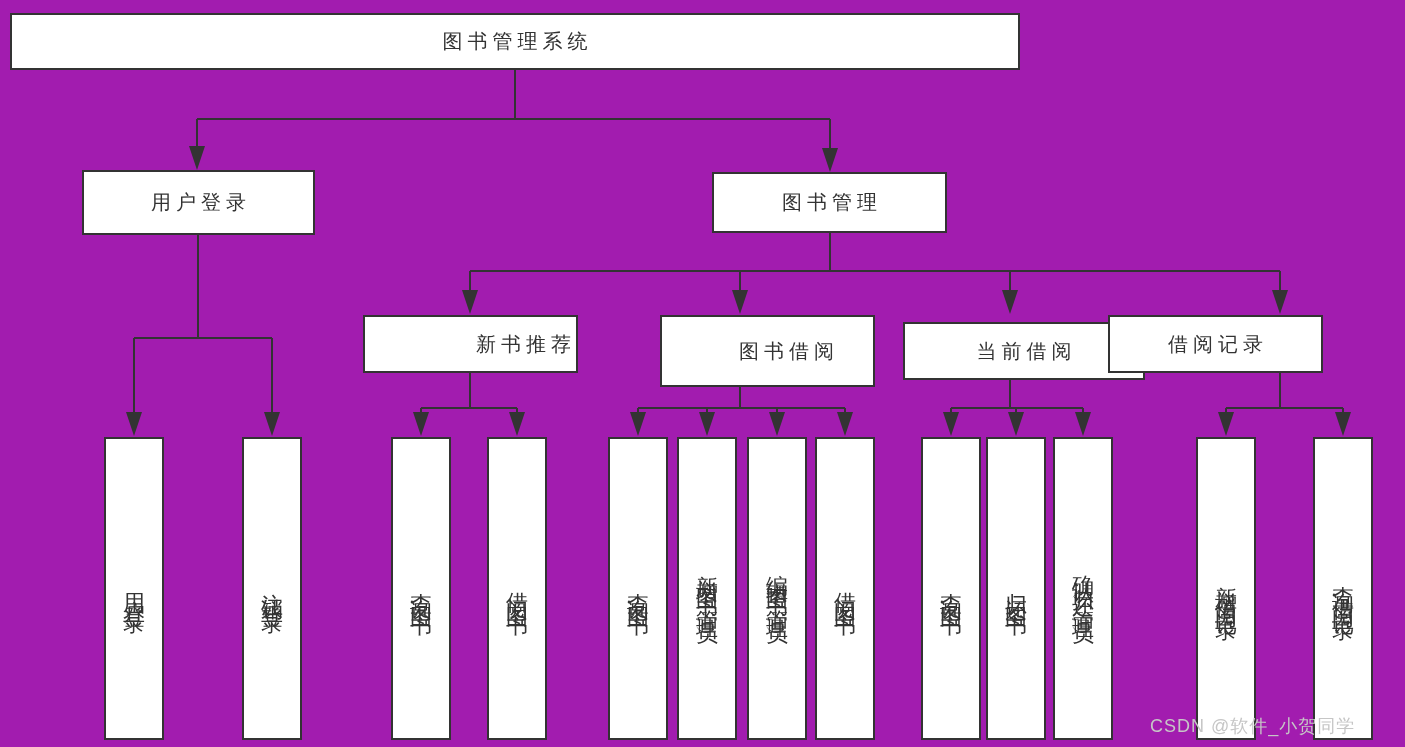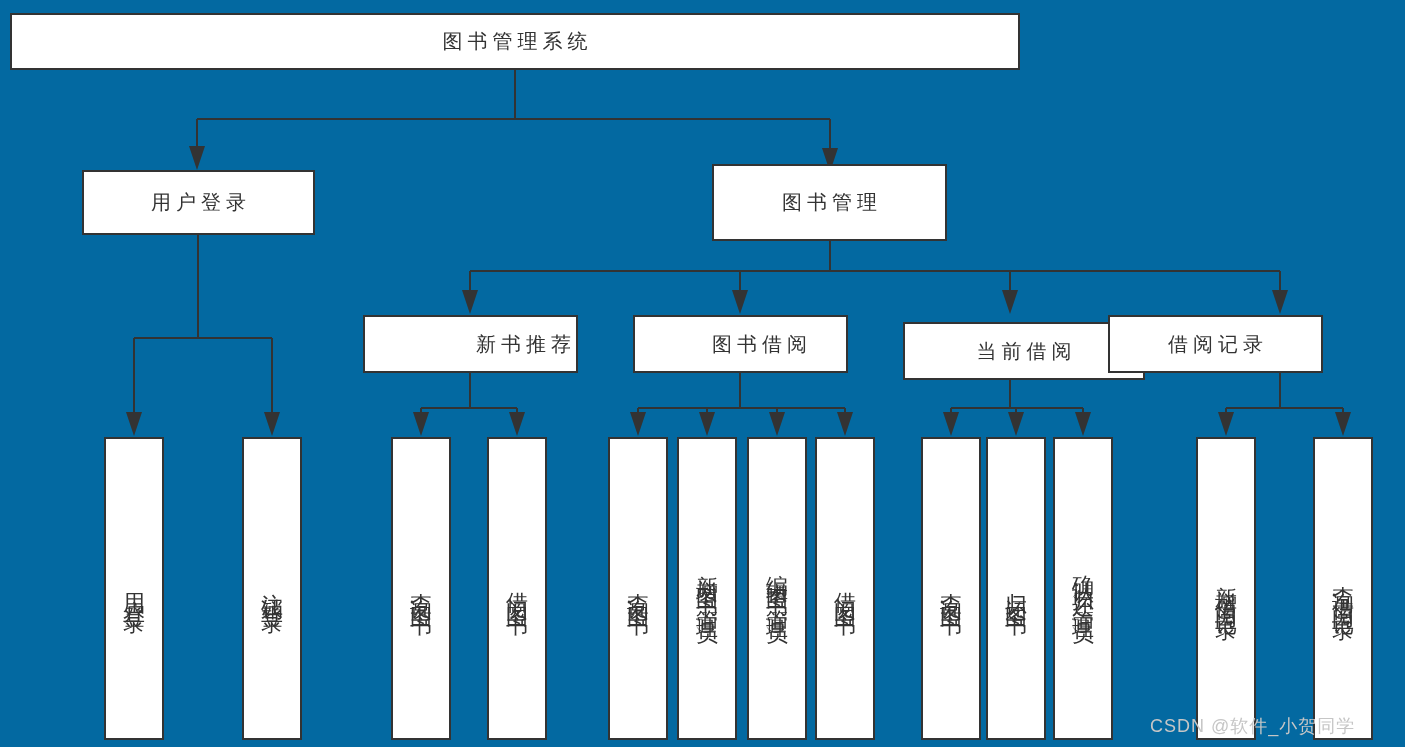--- a/index.html
+++ b/index.html
@@ -1,20 +1,20 @@
 <!DOCTYPE html>
 <html><head>
 <meta charset="utf-8">
 <style>
   html, body { margin: 0; padding: 0; background: #ffffff; }
   .stage {
     position: relative;
     width: 1405px;
     height: 747px;
-    background: #0369a1;
+    background: #a21caf;
     font-family: "Liberation Sans", sans-serif;
     overflow: hidden;
   }
   .connectors {
     position: absolute;
     left: 0; top: 0;
     pointer-events: none;
   }
   .box {
     position: absolute;
@@ -103,28 +103,28 @@
     </g>
   </svg>
 
   <div class="box root-box" style="left:10px; top:13px; width:1010px; height:57px;">
     <span class="hlabel">图书管理系统</span>
   </div>
 
   <div class="box" style="left:82px; top:170px; width:233px; height:65px;">
     <span class="hlabel">用户登录</span>
   </div>
-  <div class="box" style="left:712px; top:164px; width:235px; height:77px;">
+  <div class="box" style="left:712px; top:172px; width:235px; height:61px;">
     <span class="hlabel">图书管理</span>
   </div>
 
   <div class="box" style="left:363px; top:315px; width:215px; height:58px;justify-content:flex-end;">
     <span class="hlabel">新书推荐</span>
   </div>
-  <div class="box" style="left:633px; top:315px; width:215px; height:58px;padding-left:38px;">
+  <div class="box" style="left:660px; top:315px; width:215px; height:72px;padding-left:38px;">
     <span class="hlabel">图书借阅</span>
   </div>
   <div class="box" style="left:903px; top:322px; width:242px; height:58px;">
     <span class="hlabel">当前借阅</span>
   </div>
   <div class="box" style="left:1108px; top:315px; width:215px; height:58px;">
     <span class="hlabel">借阅记录</span>
   </div>
 
   <div class="box leaf" style="left:104px;">

